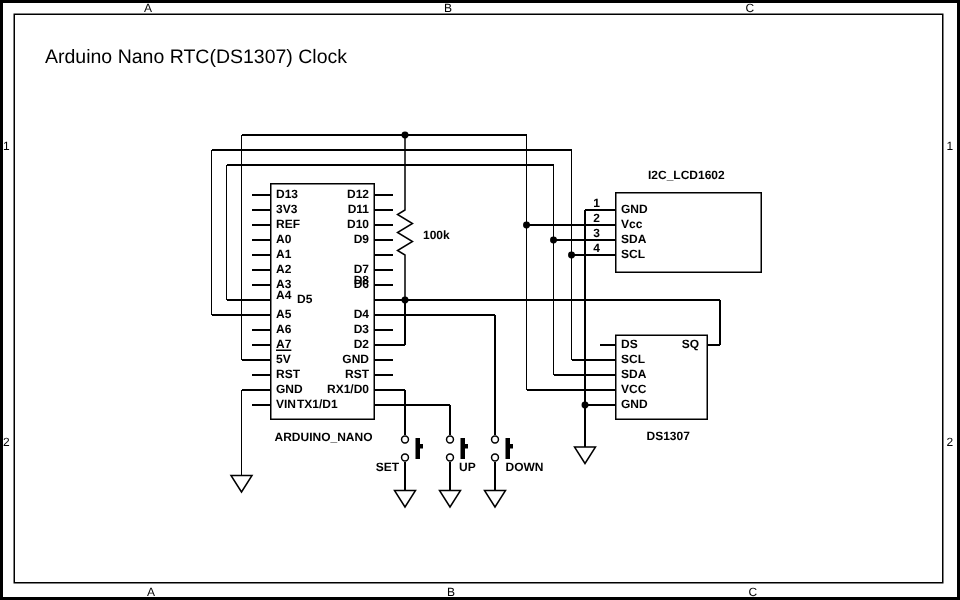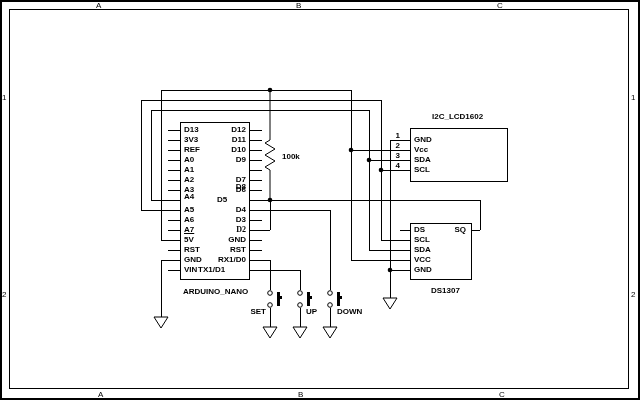--- a/index.html
+++ b/index.html
@@ -88,20 +88,21 @@
   <div class="t frame-lbl" style="left:296px;top:1px;">B</div>
   <div class="t frame-lbl" style="left:497px;top:1px;">C</div>
   <div class="t frame-lbl" style="left:98px;top:390px;">A</div>
   <div class="t frame-lbl" style="left:298px;top:390px;">B</div>
   <div class="t frame-lbl" style="left:499px;top:390px;">C</div>
   <div class="t frame-lbl" style="left:2px;top:93px;">1</div>
   <div class="t frame-lbl" style="left:2px;top:290px;">2</div>
   <div class="t frame-lbl" style="left:631px;top:93px;">1</div>
   <div class="t frame-lbl" style="left:631px;top:290px;">2</div>
 
+  <div class="t title" style="left:30px;top:30px;">Arduino Nano RTC(DS1307) Clock</div>
 
   <div class="cbox" style="left:180px;top:122px;width:70px;height:158px;"></div>
   <div class="t pin" style="left:184px;top:125px;">D13</div>
   <div class="t pin" style="left:184px;top:135px;">3V3</div>
   <div class="t pin" style="left:184px;top:145px;">REF</div>
   <div class="t pin" style="left:184px;top:155px;">A0</div>
   <div class="t pin" style="left:184px;top:165px;">A1</div>
   <div class="t pin" style="left:184px;top:175px;">A2</div>
   <div class="t pin" style="left:184px;top:185px;">A3</div>
   <div class="t pin" style="left:184px;top:192px;">A4</div>
@@ -113,24 +114,24 @@
   <div class="t pin" style="left:184px;top:255px;">GND</div>
   <div class="t pin" style="left:184px;top:265px;">VIN</div>
 
   <div class="t pin" style="left:198px;top:125px;width:48px;text-align:right;">D12</div>
   <div class="t pin" style="left:198px;top:135px;width:48px;text-align:right;">D11</div>
   <div class="t pin" style="left:198px;top:145px;width:48px;text-align:right;">D10</div>
   <div class="t pin" style="left:198px;top:155px;width:48px;text-align:right;">D9</div>
   <div class="t pin" style="left:198px;top:182px;width:48px;text-align:right;">D8</div>
   <div class="t pin" style="left:198px;top:175px;width:48px;text-align:right;">D7</div>
   <div class="t pin" style="left:198px;top:185px;width:48px;text-align:right;">D6</div>
-  <div class="t pin" style="left:198px;top:195px;width:48px;text-align:center;">D5</div>
+  <div class="t pin" style="left:198px;top:195px;width:48px;text-align:left;">D5</div>
   <div class="t pin" style="left:198px;top:205px;width:48px;text-align:right;">D4</div>
   <div class="t pin" style="left:198px;top:215px;width:48px;text-align:right;">D3</div>
-  <div class="t pin" style="left:198px;top:225px;width:48px;text-align:right;font-family:Liberation Serif, serif;">D2</div>
+  <div class="t pin" style="left:198px;top:225px;width:48px;text-align:right;">D2</div>
   <div class="t pin" style="left:198px;top:235px;width:48px;text-align:right;">GND</div>
   <div class="t pin" style="left:198px;top:245px;width:48px;text-align:right;">RST</div>
   <div class="t pin" style="left:198px;top:255px;width:48px;text-align:right;">RX1/D0</div>
   <div class="t pin" style="left:198px;top:265px;width:48px;text-align:left;">TX1/D1</div>
 
   <div class="t pin" style="left:183px;top:287px;">ARDUINO_NANO</div>
 
   <div class="cbox" style="left:410px;top:128px;width:98px;height:54px;"></div>
   <div class="t pin" style="left:432px;top:112px;">I2C_LCD1602</div>
   <div class="t pin" style="left:388px;top:131px;width:12px;text-align:right;">1</div>

